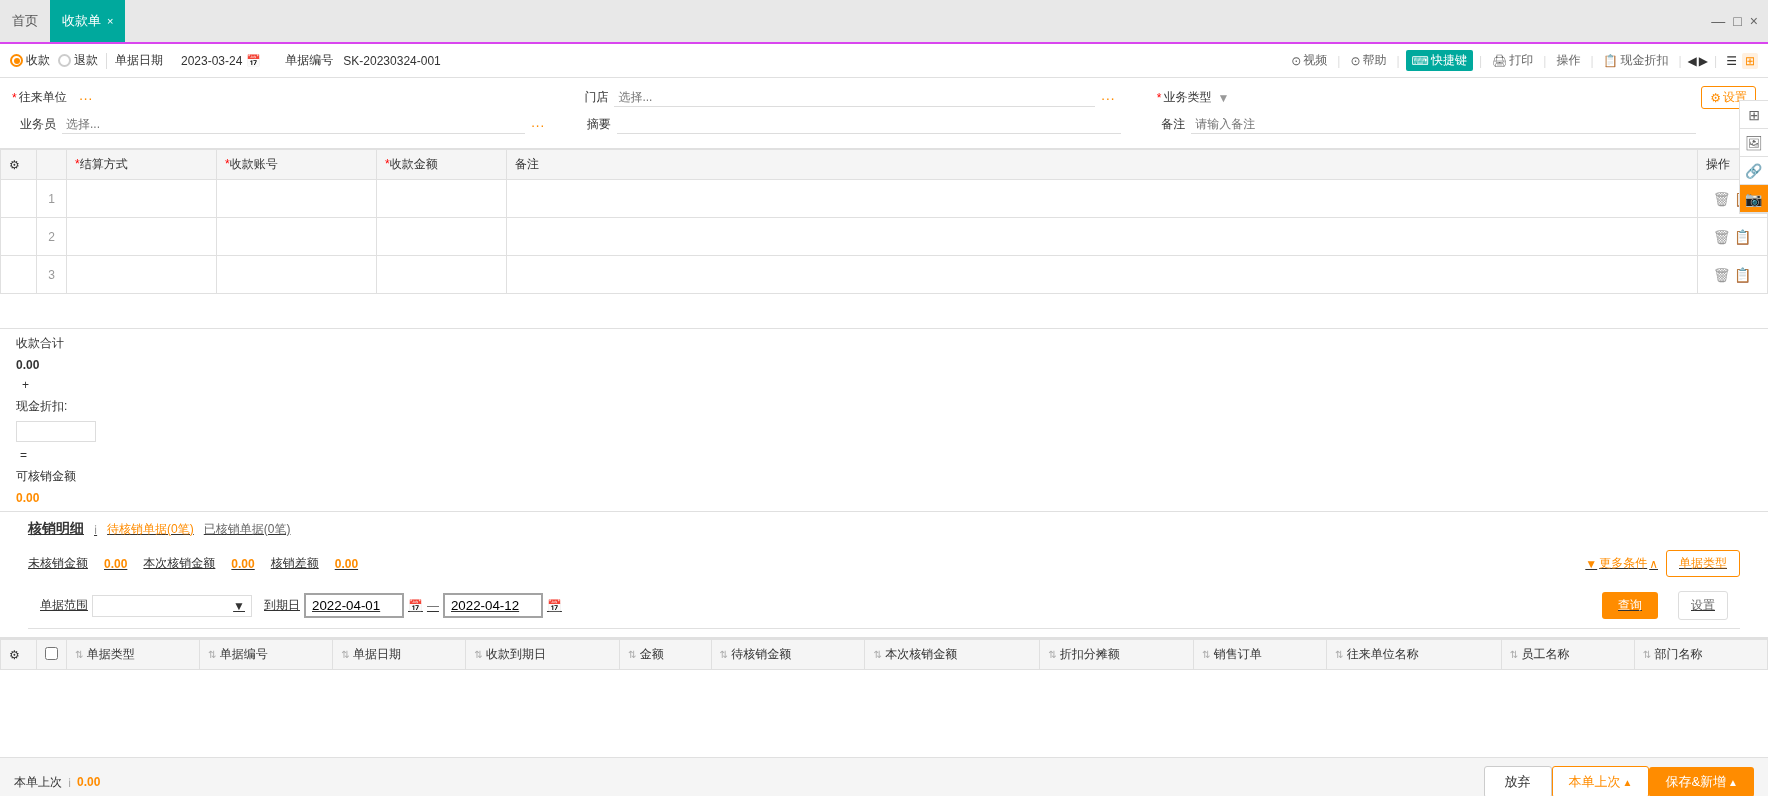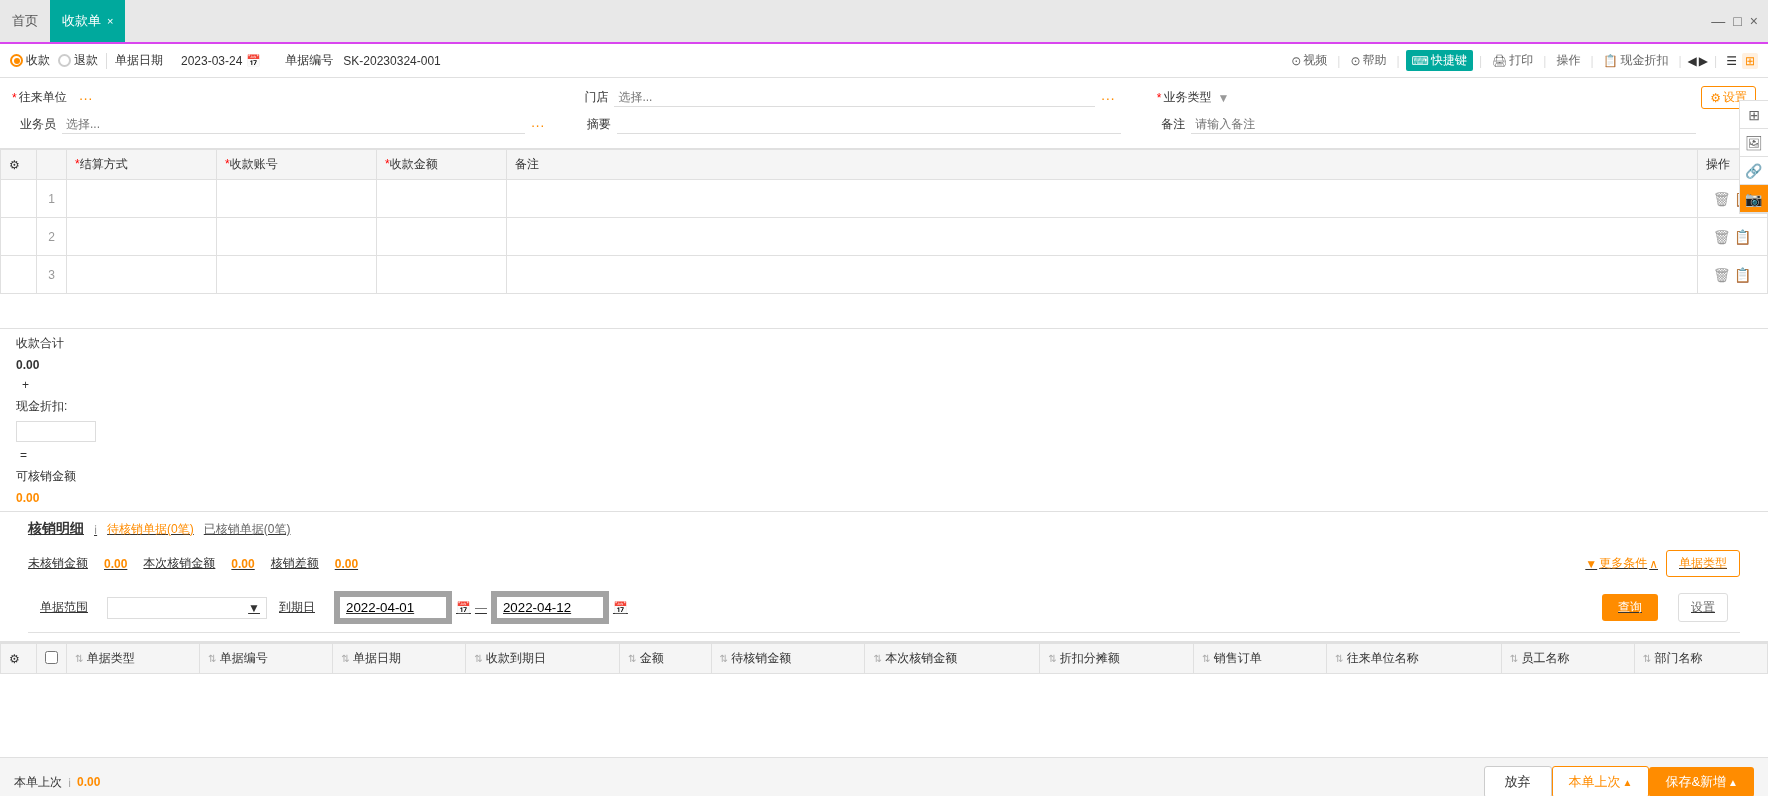--- a/index.html
+++ b/index.html
@@ -106,28 +106,28 @@
     .auto-offset-btn {
       background: #fff; border: 1px solid #ff8c00; color: #ff8c00;
       padding: 4px 12px; border-radius: 3px; cursor: pointer; font-size: 12px;
     }
 
     
     .filter-bar {
       display: flex; align-items: center; gap: 12px; padding: 8px 12px;
       background: #fff; border-bottom: 1px solid #e0e0e0;
     }
-    .filter-field { display: flex; align-items: center; gap: 19px; }
+    .filter-field { display: flex; align-items: center; gap: 4px; }
     .filter-label { color: #333; white-space: nowrap; }
     .filter-select {
       border: 1px solid #ddd; padding: 3px 6px; min-width: 160px;
       display: flex; align-items: center; justify-content: space-between; cursor: pointer;
       background: #fff;
     }
-    .filter-date-input { border: 6px solid #a3a3a3; padding: 3px 6px; width: 118px; }
+    .filter-date-input { border: 2px solid #a3a3a3; padding: 3px 6px; width: 100px; }
     .filter-right { margin-left: auto; display: flex; align-items: center; gap: 20px; }
     .query-btn {
       background: #ff8c00; color: #fff; border: none; padding: 5px 16px;
       border-radius: 3px; cursor: pointer; font-size: 12px;
     }
     .settings-btn2 {
       background: #fff; border: 1px solid #ddd; padding: 5px 12px;
       border-radius: 3px; cursor: pointer; font-size: 12px; color: #666;
     }
     .date-range { display: flex; align-items: center; gap: 4px; }

